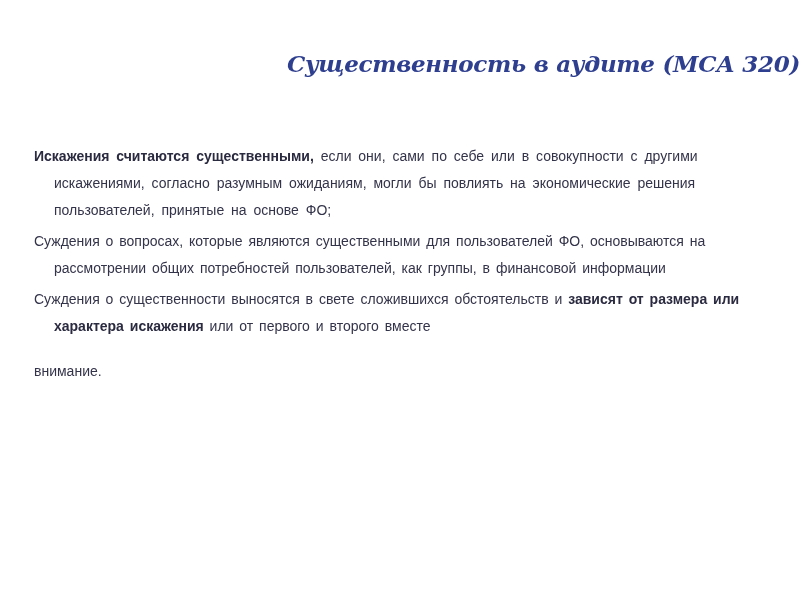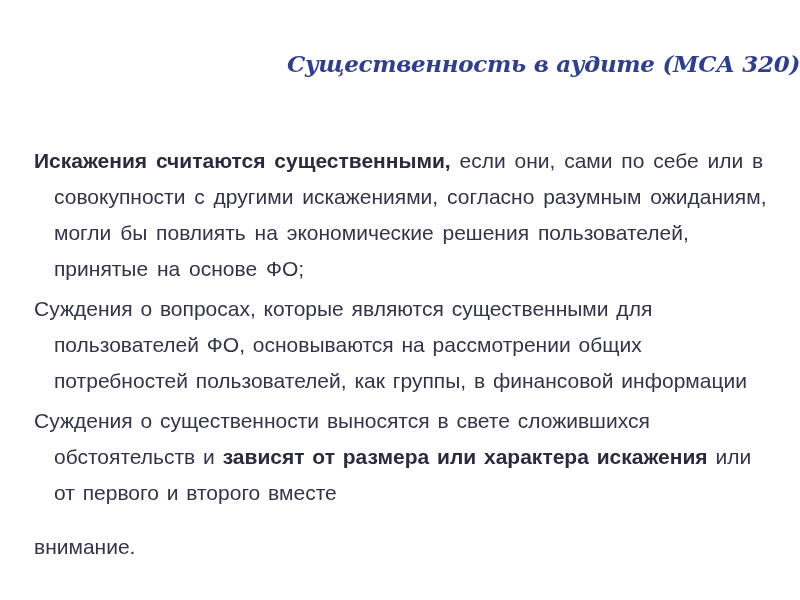--- a/index.html
+++ b/index.html
@@ -4,22 +4,22 @@
   <style>
     html, body { margin:0; padding:0; }
     body { width:800px; height:600px; background:#ffffff; position:relative; overflow:hidden; }
     .title {
       position:absolute; left:0; top:50px; width:800px; text-align:right;
       font-family:"DejaVu Serif", "Liberation Serif", serif; font-style:italic; font-weight:bold;
       font-size:23px; color:#2f3f8f; letter-spacing:-0.3px;
     }
     .content {
       position:absolute; left:34px; top:143px; width:740px;
-      font-family:"Liberation Sans", sans-serif; font-size:21px; color:#33334a;
-      line-height:36px;
+      font-family:"Liberation Sans", sans-serif; font-size:14px; color:#33334a;
+      line-height:27px;
     }
     .para { margin:0 0 4px 0; padding-left:20px; text-indent:-20px; word-spacing:2px; }
     .para b { font-weight:bold; color:#2a2a40; }
     .p1 { word-spacing:3px; }
     .p3, .p4 { font-stretch:condensed; }
     .p4 .last { display:block; margin-top:18px; }
   </style>
 </head>
 <body>
 

